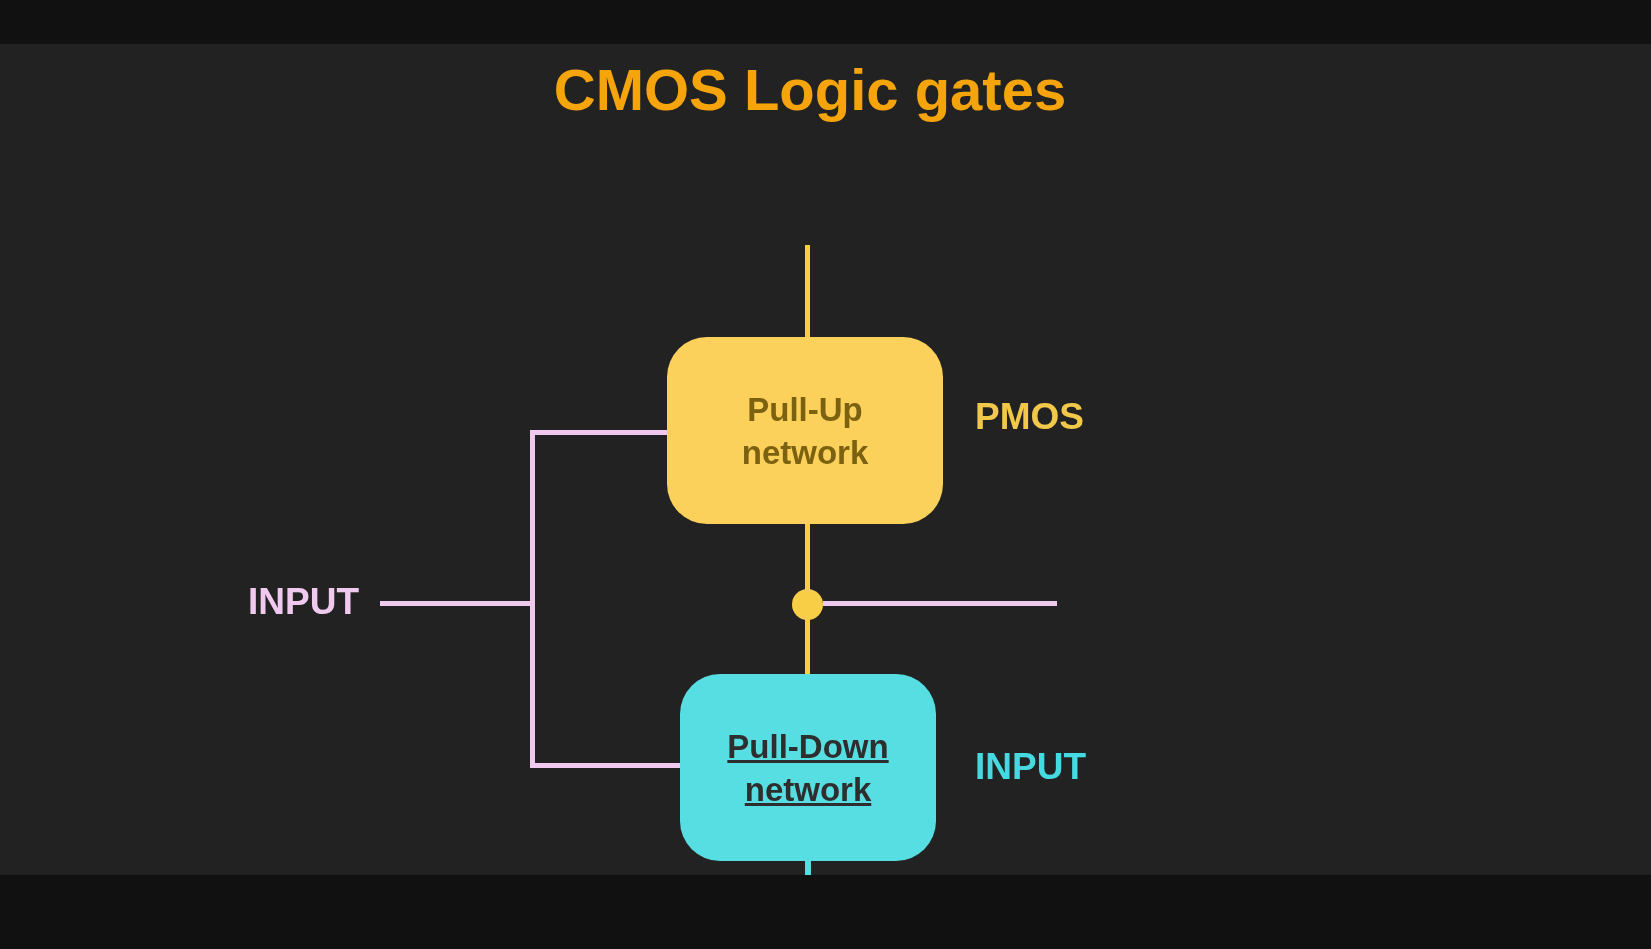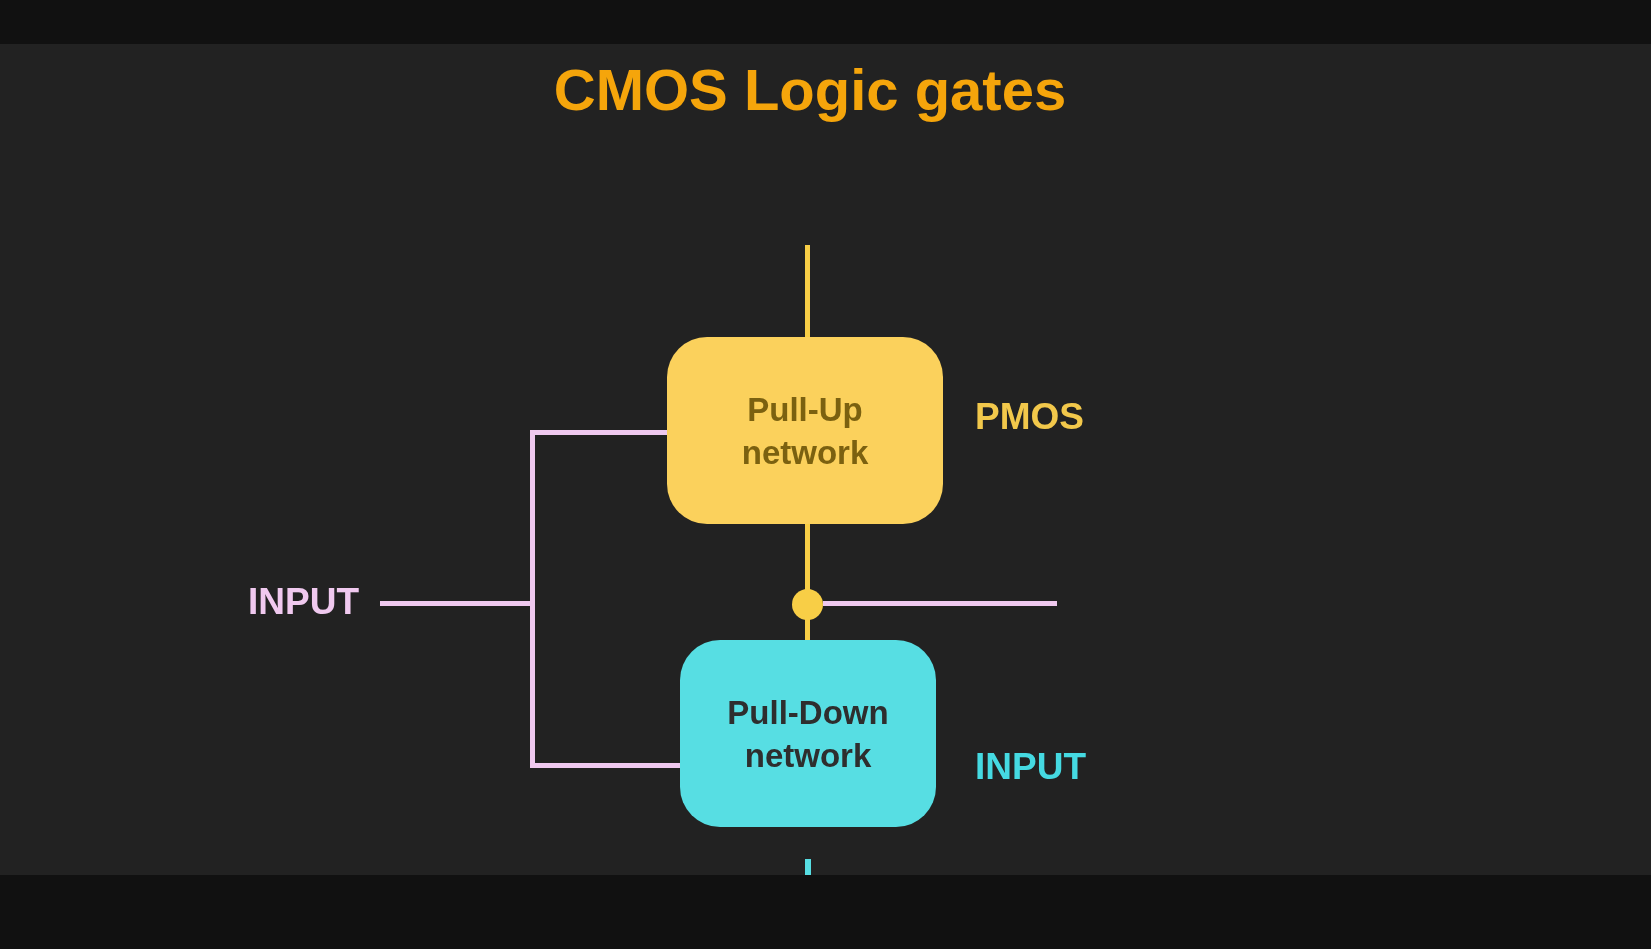--- a/index.html
+++ b/index.html
@@ -98,25 +98,26 @@
   #pullup-box {
     left: 667px;
     top: 293px;
     width: 276px;
     height: 187px;
     background: var(--pullup-fill, #FBD15C);
     color: var(--pullup-text, #7B6110);
   }
   #pulldown-box {
     left: 680px;
-    top: 596px;
+    top: 630px;
     width: 256px;
     height: 187px;
     background: var(--pulldown-fill, #57DEE3);
     color: var(--pulldown-text, #2E2E2E);
+    text-decoration: underline;
   }
   
   .side-label {
     position: absolute;
     font-weight: bold;
     font-size: 37px;
   }
   #pmos-label   { left: 975px;  top: 352px; color: var(--pmos-text, #F2C84B); }
   #nmos-label   { left: 975px;  top: 702px; color: var(--nmos-text, #45DAE2); }
   #input-label  { left: 248px;  top: 537px; color: var(--pink-wire, #F0C9EF); }

